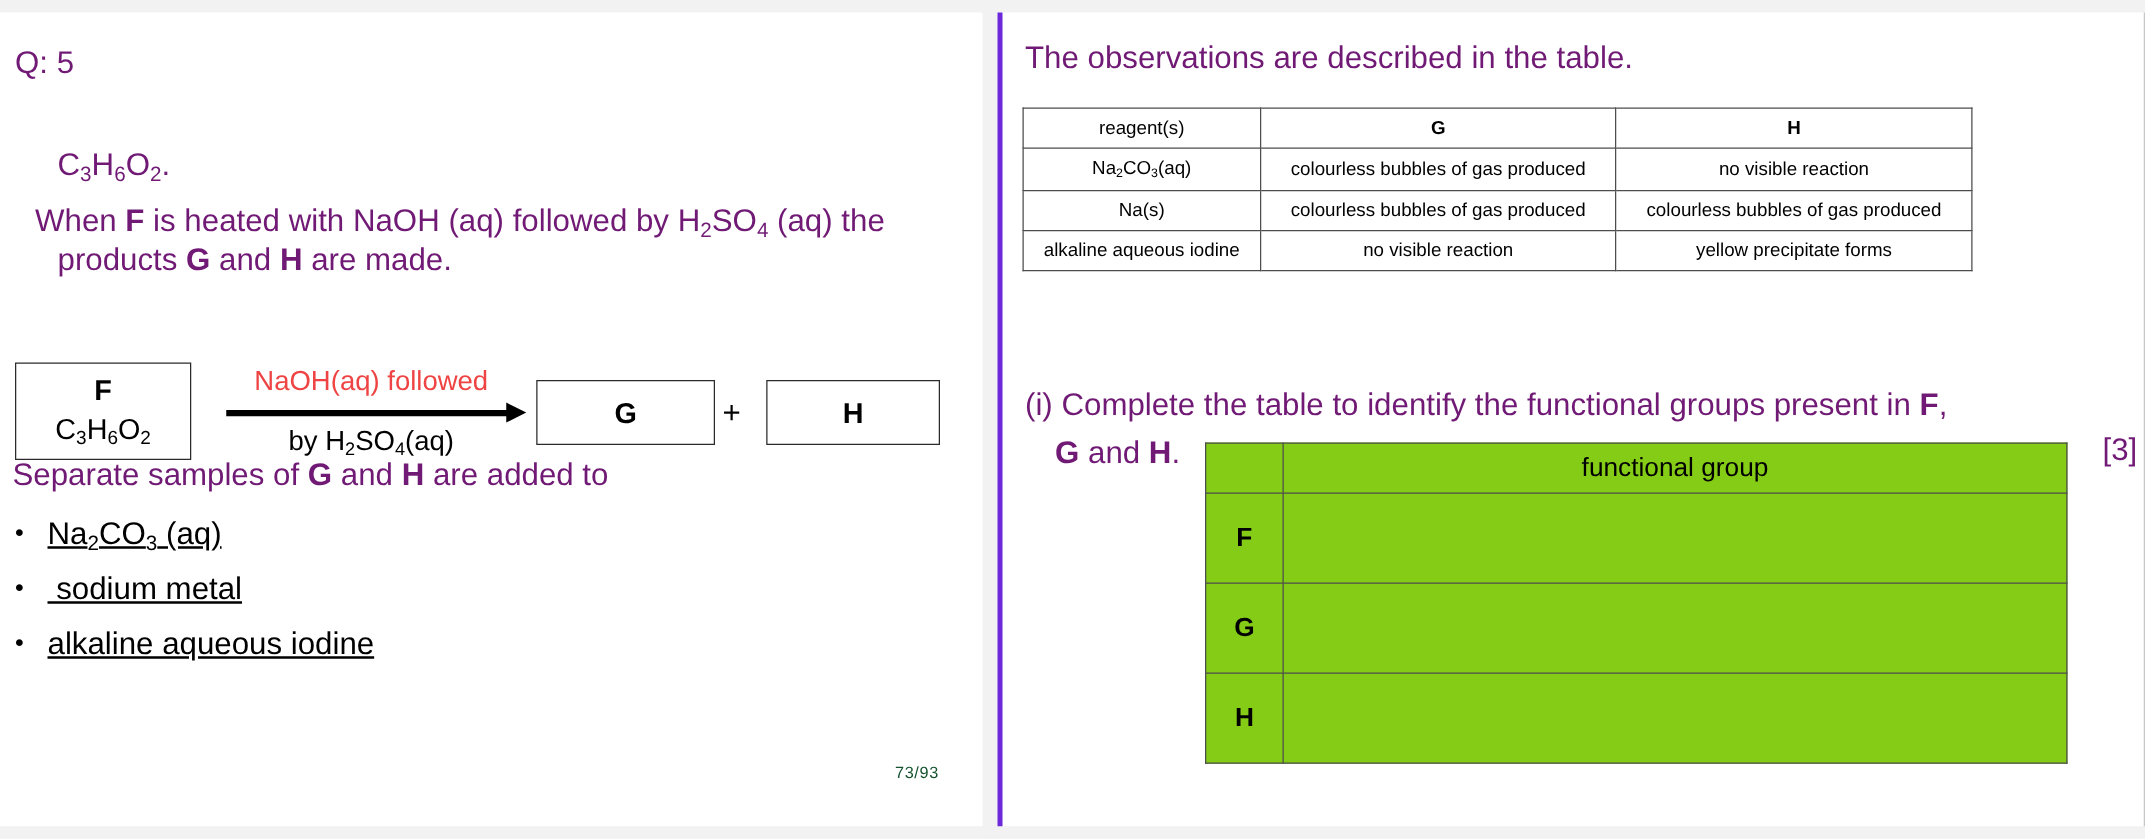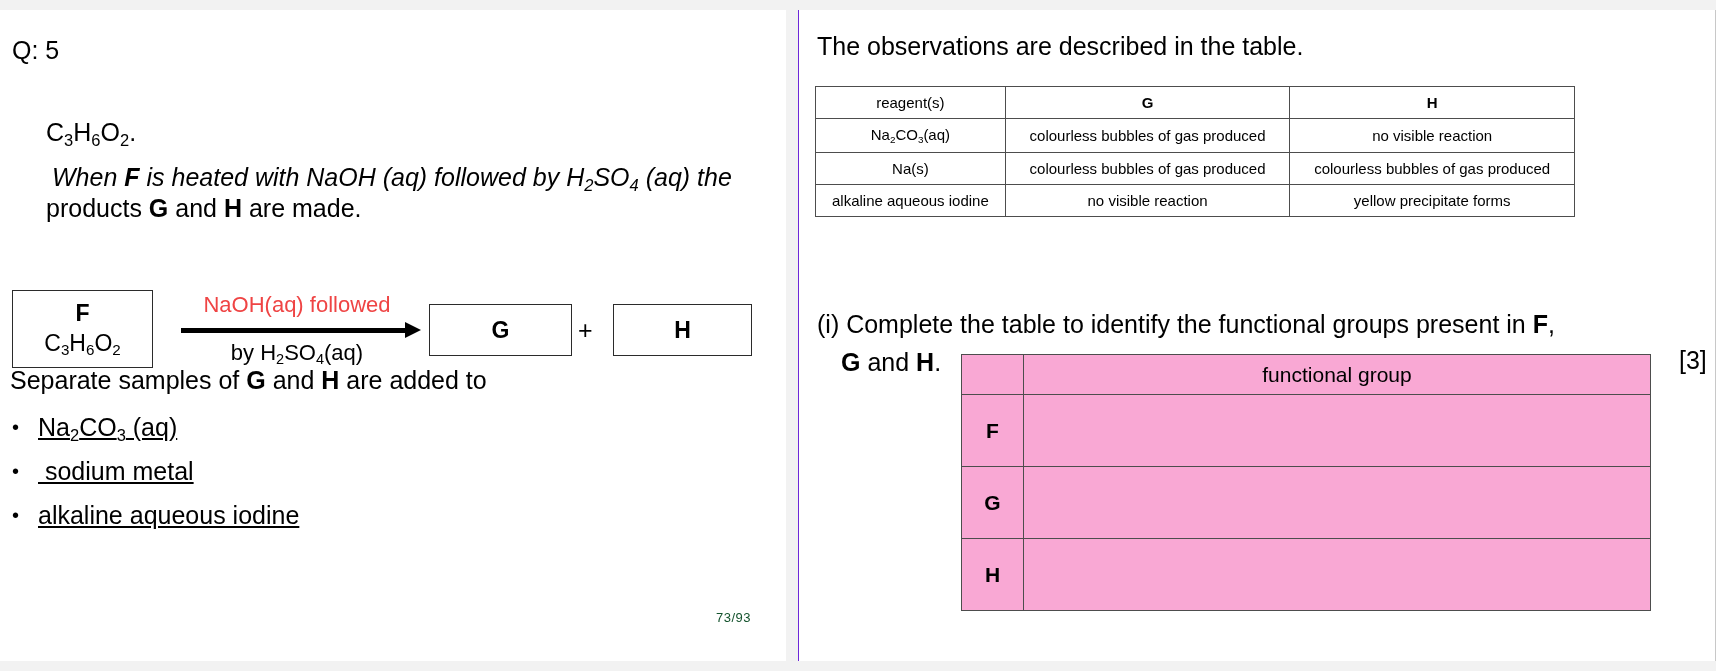--- a/index.html
+++ b/index.html
@@ -17,52 +17,52 @@
   }
 
   
   .slide {
     position: absolute;
     background: #ffffff;
     overflow: hidden;
   }
   .slide-left  { left: 0px;   top: 10px; width: 786px;  height: 651px; }
   .slide-right { left: 798px; top: 10px; width: 918px;  height: 651px;
-                 border-left: 1px solid #6d28d9; border-right: 1px solid #c8c8c8; }
+                 border-left: 4px solid #6d28d9; border-right: 1px solid #c8c8c8; }
 
   .gutter {
     position: absolute;
     left: 786px; top: 0px; width: 12px; height: 671px;
     background: #f2f2f2;
   }
   .topstrip {
     position: absolute; left: 0; top: 0; width: 1716px; height: 10px;
     background: #f2f2f2;
   }
   .botstrip {
     position: absolute; left: 0; top: 661px; width: 1716px; height: 10px;
     background: #f2f2f2;
   }
 
   
   .txt {
     position: absolute;
-    color: #000000;
+    color: #701a75;
     font-size: 25px;
     line-height: 1.15;
     white-space: nowrap;
   }
   .b { font-weight: bold; }
   sub { font-size: 0.66em; vertical-align: -0.28em; }
 
   
   #q-label   { left: 12px;  top: 26px; }
   #para-b    { left: 12px;  top: 70px; }
   #formula-l { left: 46px;  top: 108px; }
-  #para-when { left: 52px;  top: 153px; font-style: italic; }
+  #para-when { left: 28px;  top: 153px; }
   #para-prod { left: 46px;  top: 184px; }
   #sep-line  { left: 10px;  top: 356px; }
 
   .bullet-row {
     position: absolute;
     color: #000;
     font-size: 25px;
     white-space: nowrap;
     text-decoration: underline;
   }
@@ -147,21 +147,21 @@
   table.obs td.c0, table.obs th.c0 { width: 190px; }
   table.obs td.c1, table.obs th.c1 { width: 285px; }
   table.obs td.c2, table.obs th.c2 { width: 285px; }
 
   
   table.fg {
     position: absolute;
     left: 162px; top: 344px;
     width: 690px;
     border-collapse: collapse;
-    background: #f9a8d4;
+    background: #84cc16;
   }
   table.fg th, table.fg td {
     border: 1.2px solid #4d4d4d;
     color: #000;
     text-align: center;
     font-size: 21px;
     font-weight: normal;
   }
   table.fg th.fg-head {
     height: 40px;

